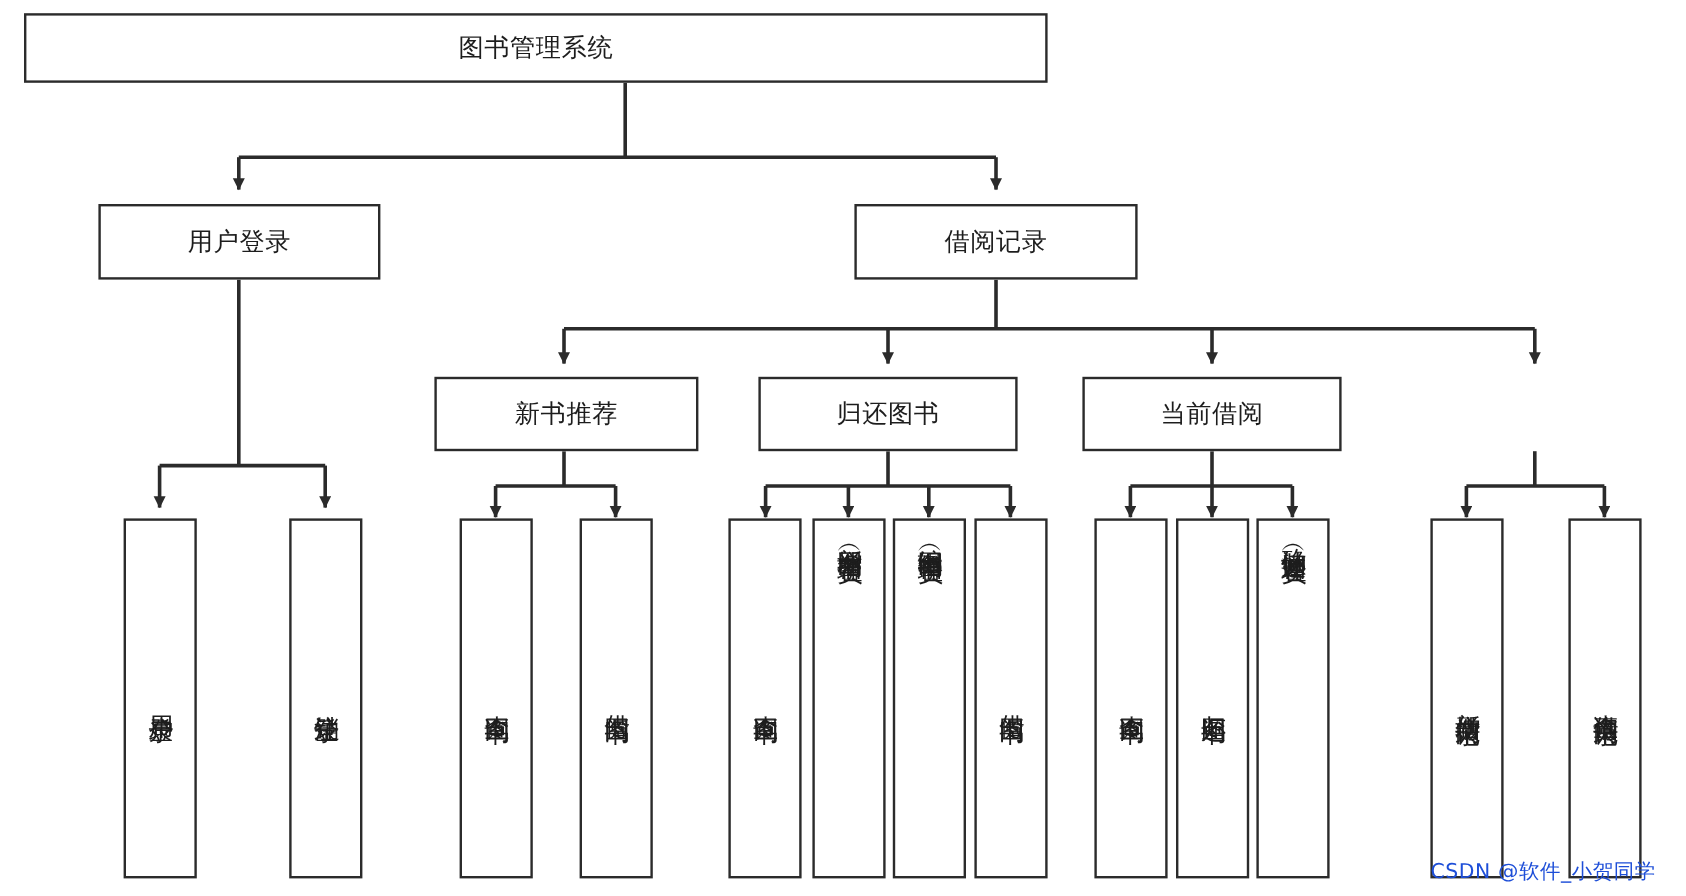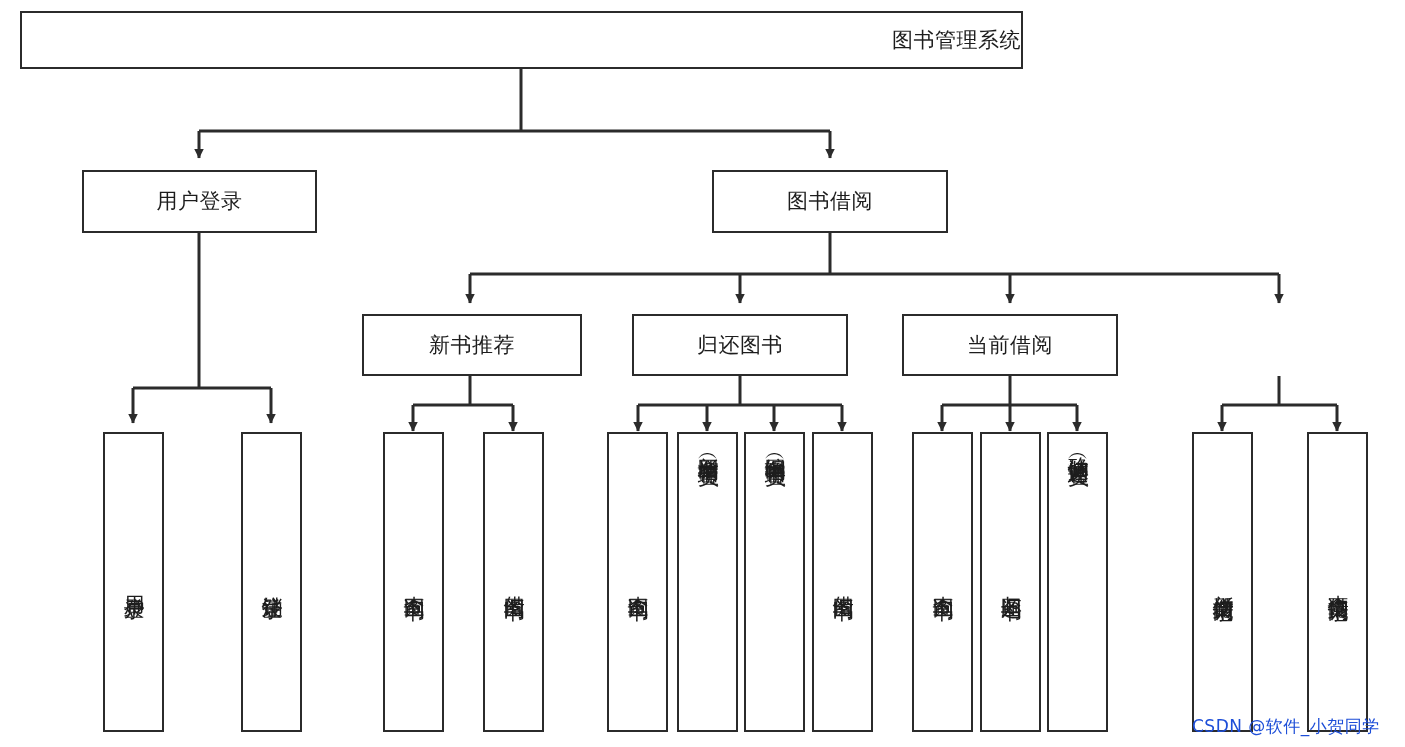--- a/index.html
+++ b/index.html
@@ -122,30 +122,30 @@
       <path d="M1077,405 L1077,431" marker-end="url(#arrow)"></path>
 
       <path d="M1279,376 L1279,405"></path>
       <path d="M1222,405 L1337,405"></path>
       <path d="M1222,405 L1222,431" marker-end="url(#arrow)"></path>
       <path d="M1337,405 L1337,431" marker-end="url(#arrow)"></path>
 
     </g>
   </svg>
 
-  <div class="node" style="left:20px; top:11px; width:1003px; height:58px;justify-content:flex-end;">
+  <div class="node" style="left:20px; top:11px; width:853px; height:58px;">
     <span class="label">图书管理系统</span>
   </div>
 
   <div class="node" style="left:82px; top:170px; width:235px; height:63px;">
     <span class="label">用户登录</span>
   </div>
 
   <div class="node" style="left:712px; top:170px; width:236px; height:63px;">
-    <span class="label">图书借阅</span>
+    <span class="label">借阅记录</span>
   </div>
 
   <div class="node" style="left:362px; top:314px; width:220px; height:62px;">
     <span class="label">新书推荐</span>
   </div>
 
   <div class="node" style="left:632px; top:314px; width:216px; height:62px;">
     <span class="label">归还图书</span>
   </div>
 

